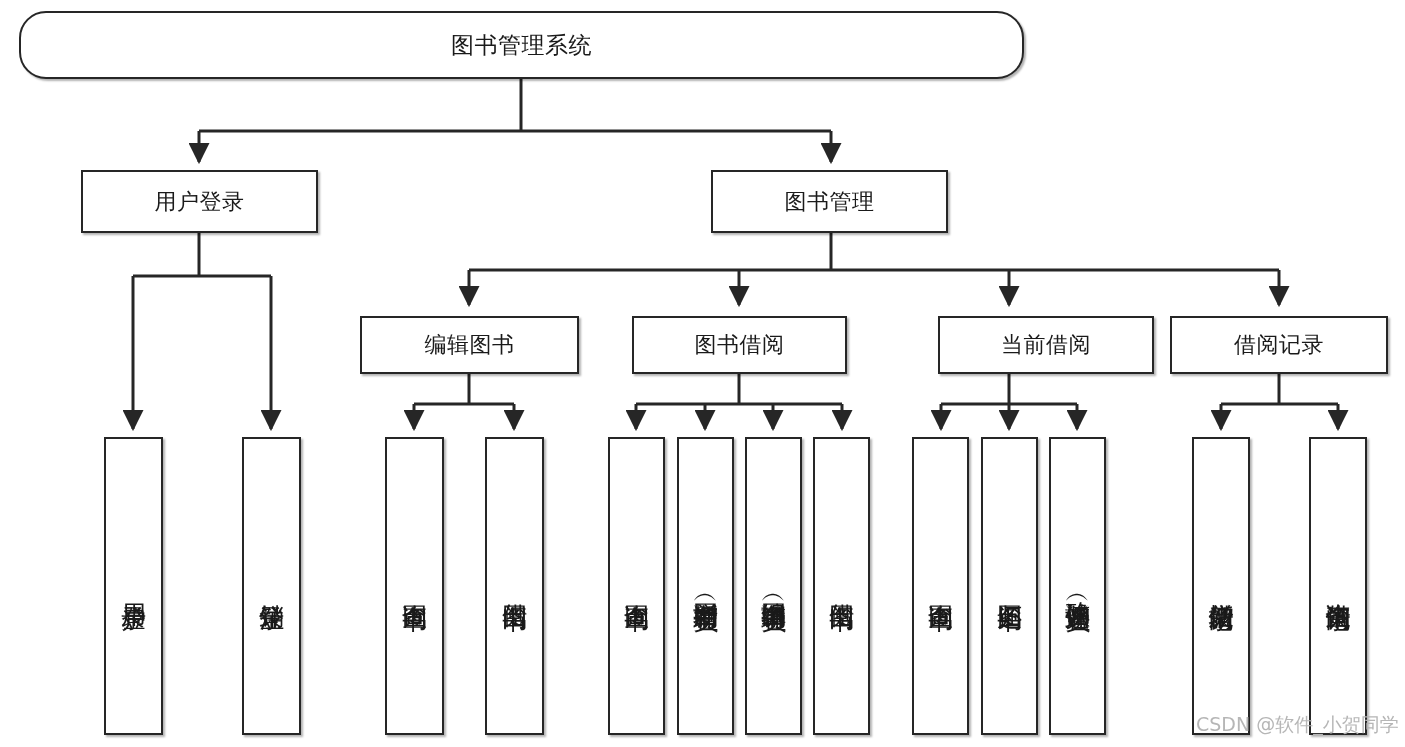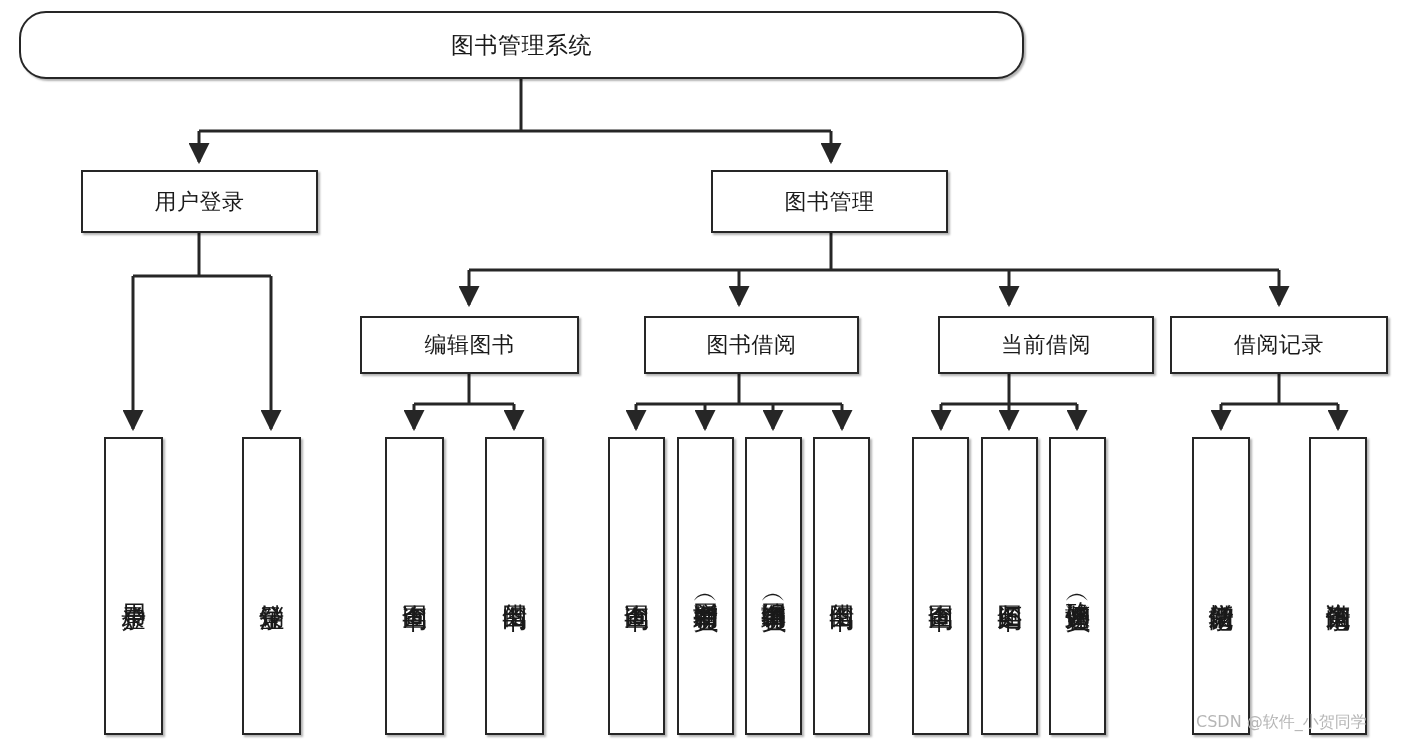--- a/index.html
+++ b/index.html
@@ -58,21 +58,21 @@
     text-orientation: upright;
     font-size: 25px;
     line-height: 1.02;
     letter-spacing: 1px;
     max-height: 280px;
   }
   .watermark {
     position: absolute;
     left: 1196px;
     top: 712px;
-    font-size: 16px;
+    font-size: 19px;
     color: #b6b6b6;
     white-space: nowrap;
     font-family: "DejaVu Sans", "Liberation Sans", sans-serif;
   }
 </style>
 </head>
 <body>
 
 <div id="canvas">
 
@@ -133,21 +133,21 @@
   <div class="node horiz" style="left:81px; top:170px; width:237px; height:63px;">
     <span class="lbl">用户登录</span>
   </div>
   <div class="node horiz" style="left:711px; top:170px; width:237px; height:63px;">
     <span class="lbl">图书管理</span>
   </div>
 
   <div class="node horiz" style="left:360px; top:316px; width:219px; height:58px;">
     <span class="lbl">编辑图书</span>
   </div>
-  <div class="node horiz" style="left:632px; top:316px; width:215px; height:58px;margin-left:12px;">
+  <div class="node horiz" style="left:632px; top:316px; width:215px; height:58px;">
     <span class="lbl">图书借阅</span>
   </div>
   <div class="node horiz" style="left:902px; top:316px; width:216px; height:58px;margin-left:36px;">
     <span class="lbl">当前借阅</span>
   </div>
   <div class="node horiz" style="left:1170px; top:316px; width:218px; height:58px;">
     <span class="lbl">借阅记录</span>
   </div>
 
   <div class="node vert" style="left:104px; top:437px; width:59px; height:298px;">

